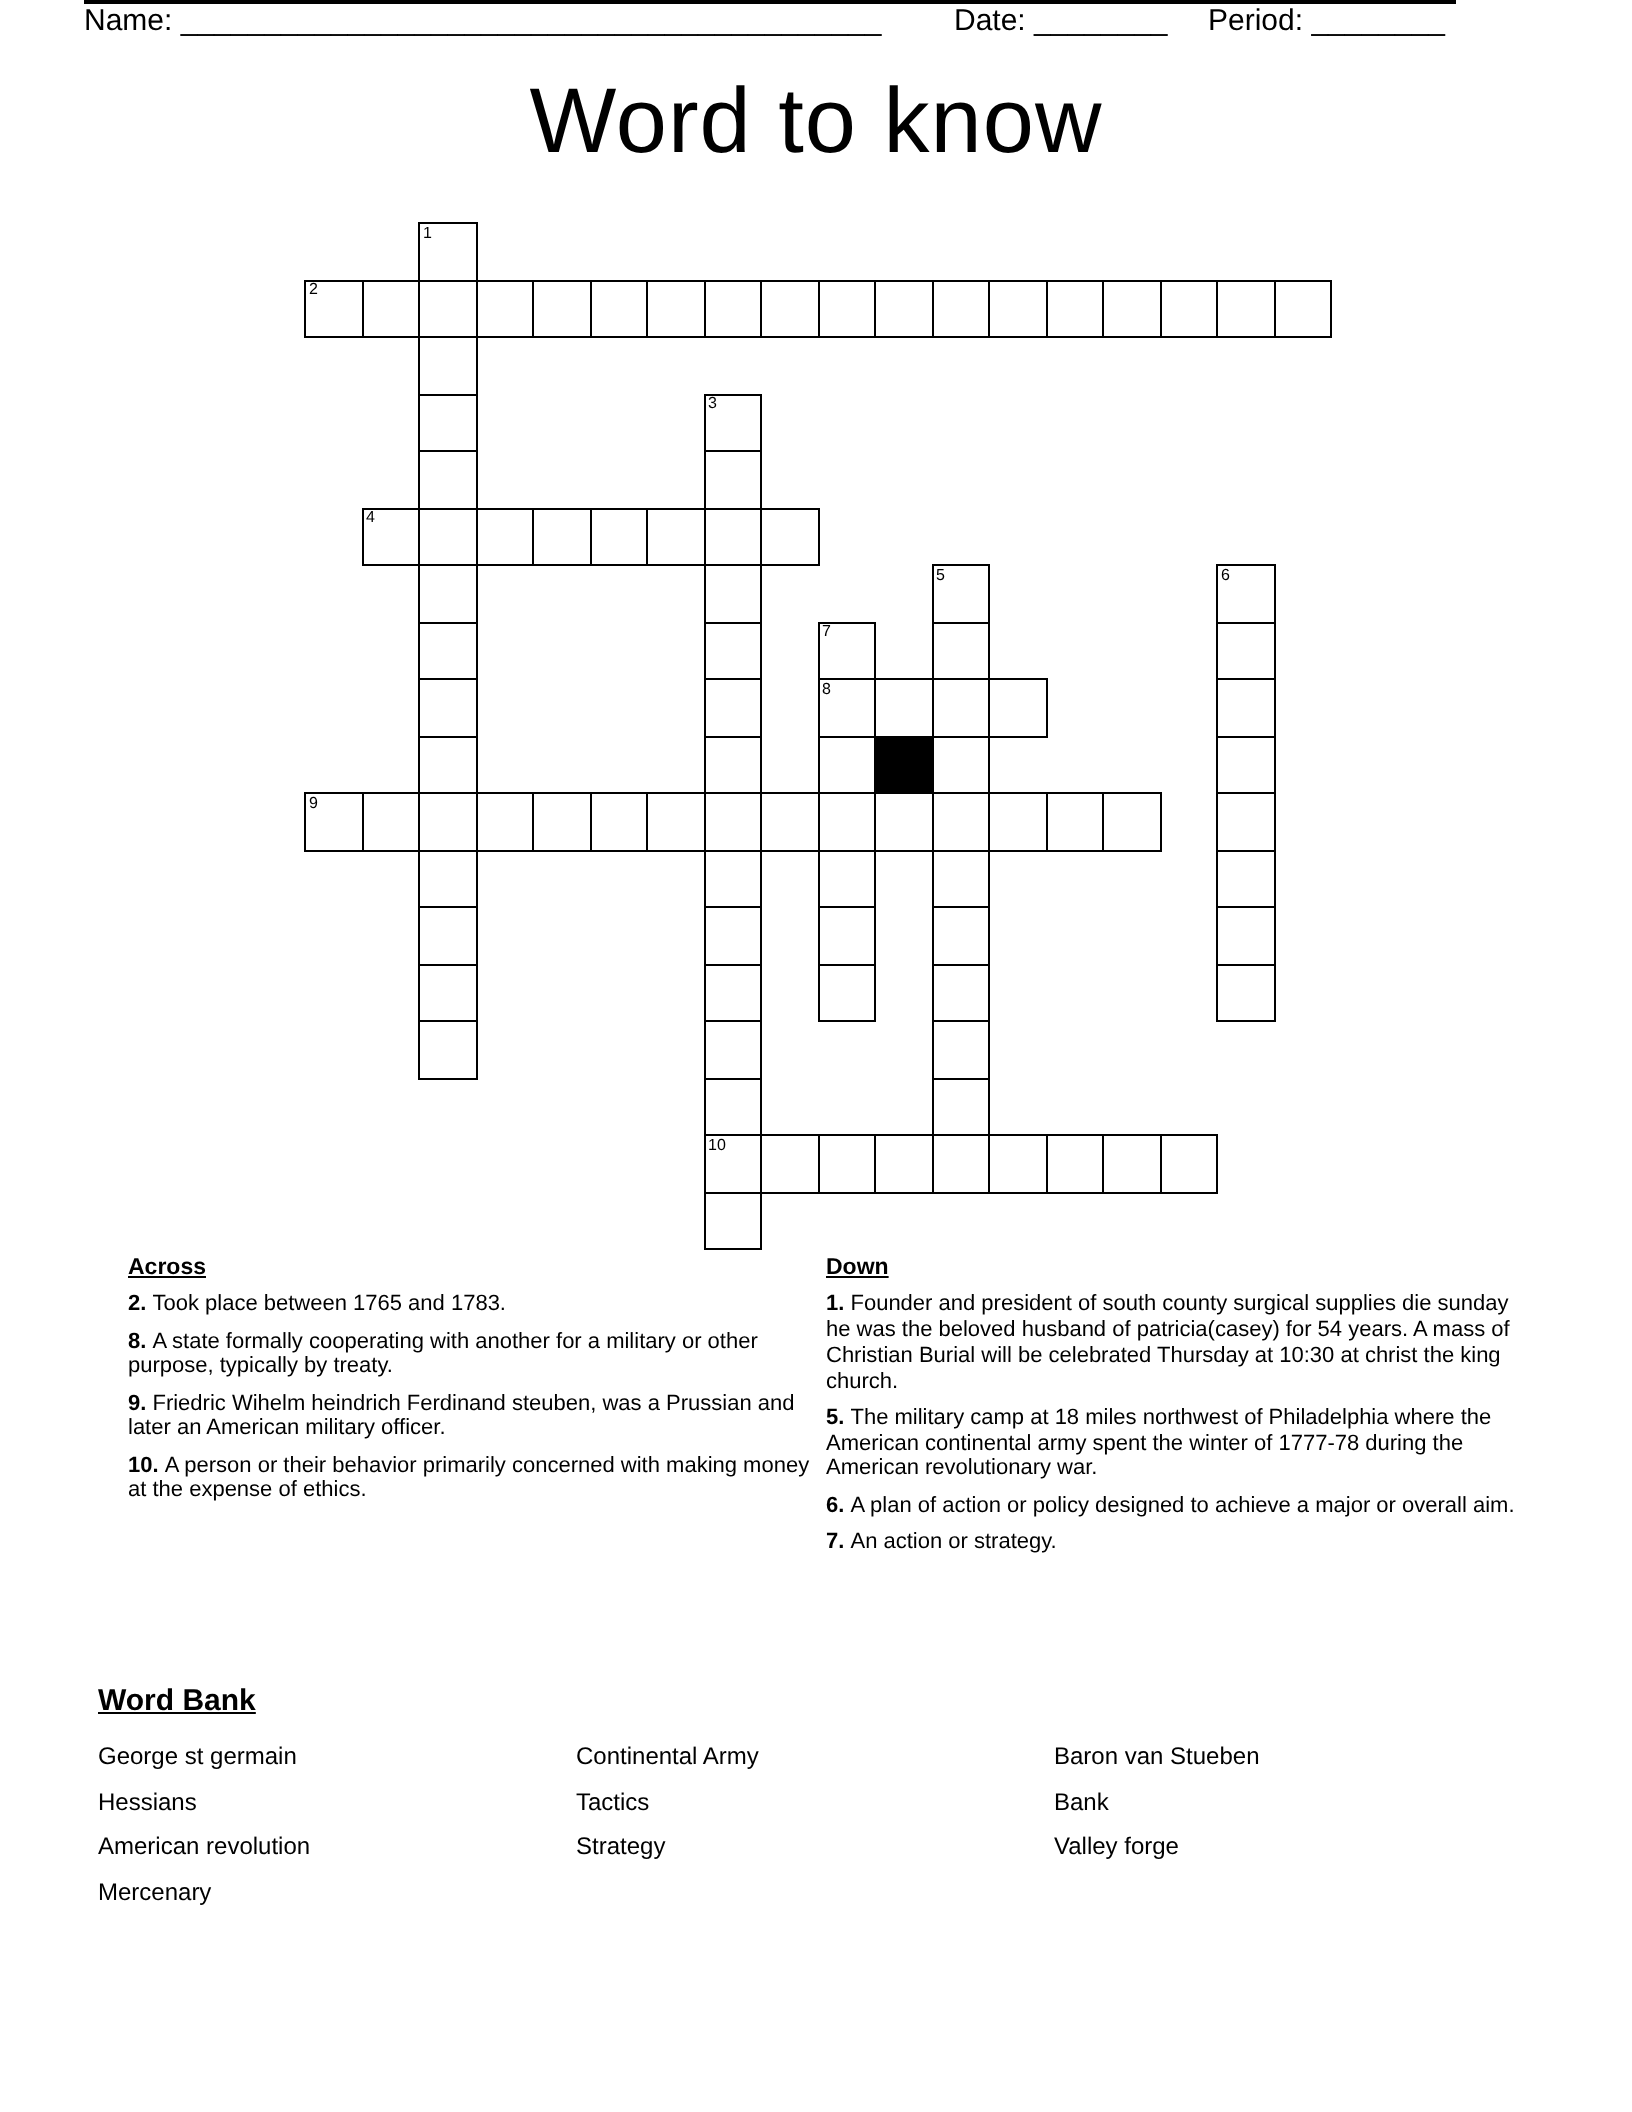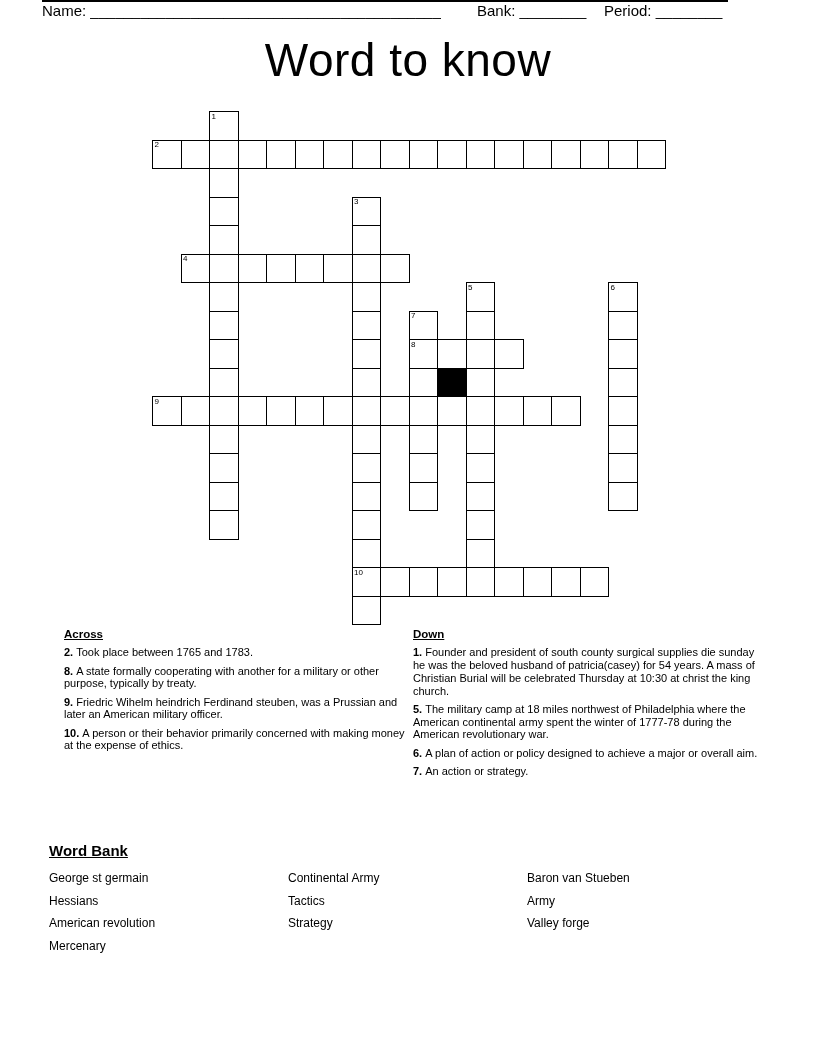--- a/index.html
+++ b/index.html
@@ -53,21 +53,21 @@
 </head>
 <body>
 
 <div class="top-rule"></div>
 
 <div class="hdr-group" id="hdr-name">
   <span>Name:</span>
   <span class="hdr-line">__________________________________________</span>
 </div>
 <div class="hdr-group" id="hdr-date">
-  <span>Bank:</span>
+  <span>Date:</span>
   <span class="hdr-line">________</span>
 </div>
 <div class="hdr-group" id="hdr-period">
   <span>Period:</span>
   <span class="hdr-line">________</span>
 </div>
 
 <div class="title">Word to know</div>
 
 <div class="grid" style="left: 152px; top: 111px;">
@@ -222,17 +222,17 @@
         <div class="wb-item">American revolution</div>
         <div class="wb-item">Mercenary</div>
       </div>
       <div class="wb-col">
         <div class="wb-item">Continental Army</div>
         <div class="wb-item">Tactics</div>
         <div class="wb-item">Strategy</div>
       </div>
       <div class="wb-col">
         <div class="wb-item">Baron van Stueben</div>
-        <div class="wb-item">Army</div>
+        <div class="wb-item">Bank</div>
         <div class="wb-item">Valley forge</div>
       </div>
     </div>
 </div>
 
 </body></html>

